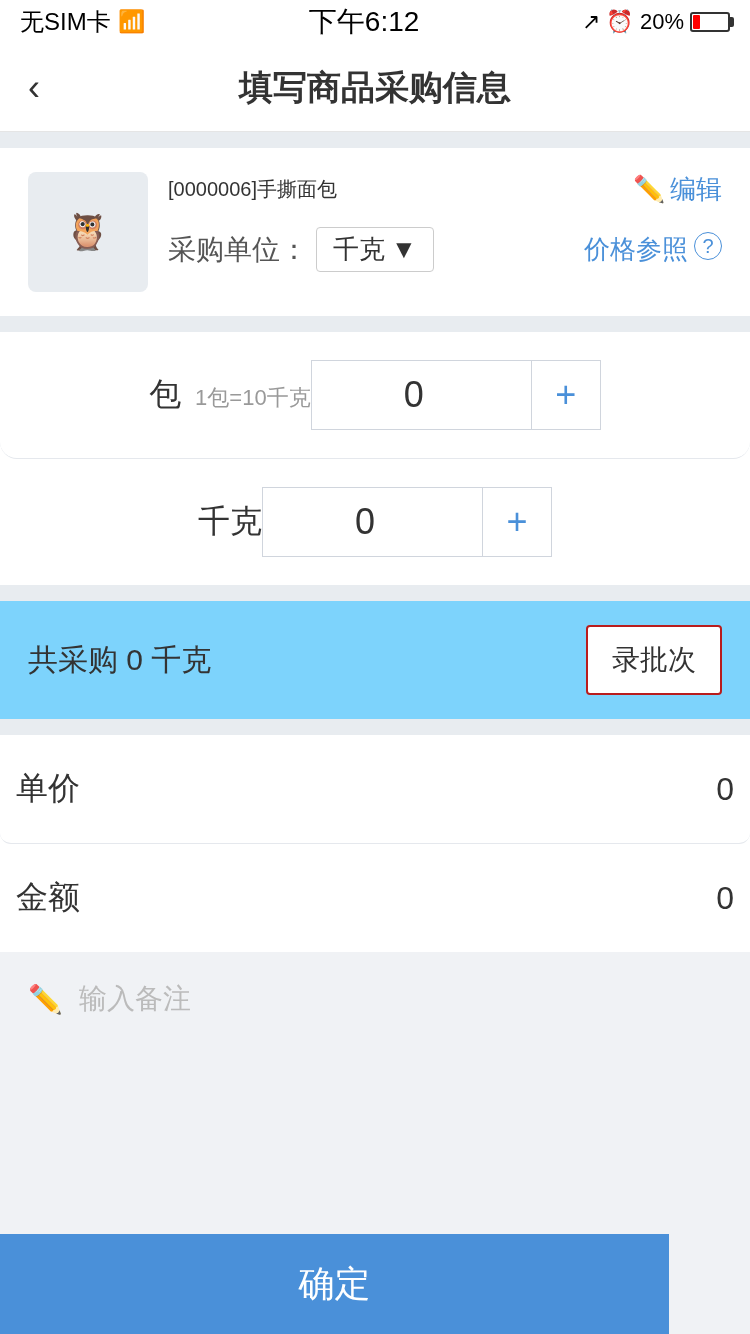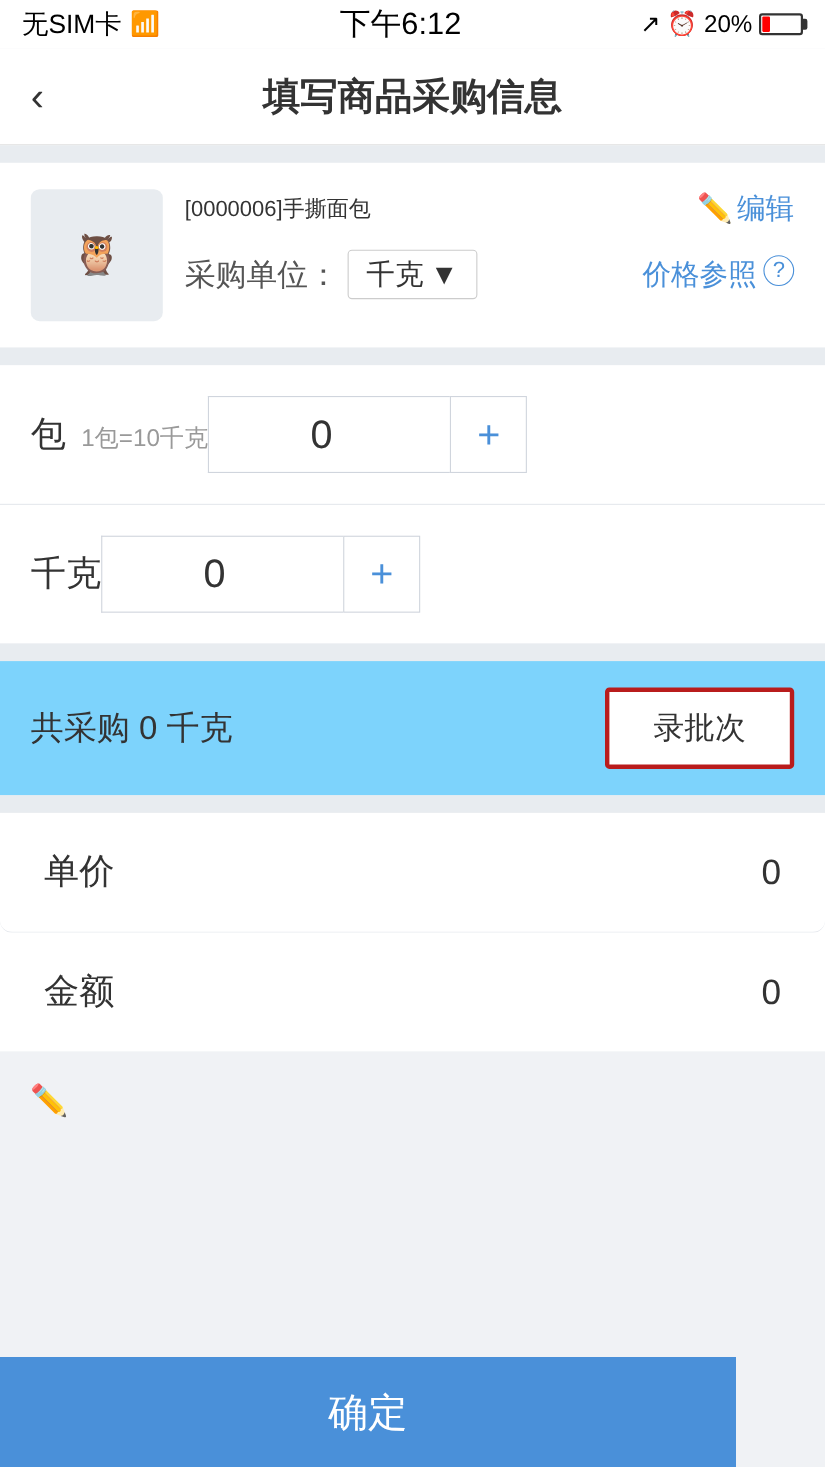--- a/index.html
+++ b/index.html
@@ -161,24 +161,25 @@
     }
 
     
     .input-section {
       background: #fff;
       margin-top: 0;
     }
     .input-row {
       display: flex;
       align-items: center;
-      justify-content: flex-start;
+      justify-content: center;
       padding: 28px 28px;
       border-bottom: 1px solid #e5e8ed;
       min-height: 100px;
+      border-radius: 17px;
     }
     .input-label {
       font-size: 32px;
       color: #333;
     }
     .input-sub {
       font-size: 22px;
       color: #999;
       margin-left: 6px;
     }
@@ -217,39 +218,39 @@
       padding: 24px 28px;
       display: flex;
       align-items: center;
       justify-content: space-between;
     }
     .summary-text {
       font-size: 30px;
       color: #333;
     }
     .batch-btn {
-      border: 4px solid #b91c1c;
-      background: #fff;
-      padding: 14px 40px;
+      border: 2px solid #b91c1c;
+      background: #fff;
+      padding: 14px 24px;
       font-size: 28px;
       color: #333;
       border-radius: 4px;
       cursor: pointer;
     }
 
     
     .price-section {
       background: #fff;
       margin-top: 0;
     }
     .price-row {
       display: flex;
       align-items: center;
       justify-content: space-between;
-      padding: 32px 40px;
+      padding: 32px 16px;
       border-bottom: 1px solid #e5e8ed;
       border-radius: 11px;
     }
     .price-row:last-child {
       border-bottom: none;
     }
     .price-label {
       font-size: 32px;
       color: #333;
     }
@@ -399,20 +400,21 @@
       <span class="price-value">0</span>
     </div>
     <div class="price-row">
       <span class="price-label">金额</span>
       <span class="price-value">0</span>
     </div>
   </div>
 
   <div class="note-section">
     <span class="note-icon">✏️</span>
+    <span class="note-placeholder">输入备注</span>
   </div>
 
   <div style="height: 400px; background: #f0f2f5;"></div>
 
 </div>
 
 <div class="confirm-bar">
   <span class="confirm-text">确定</span>
 </div>
 

